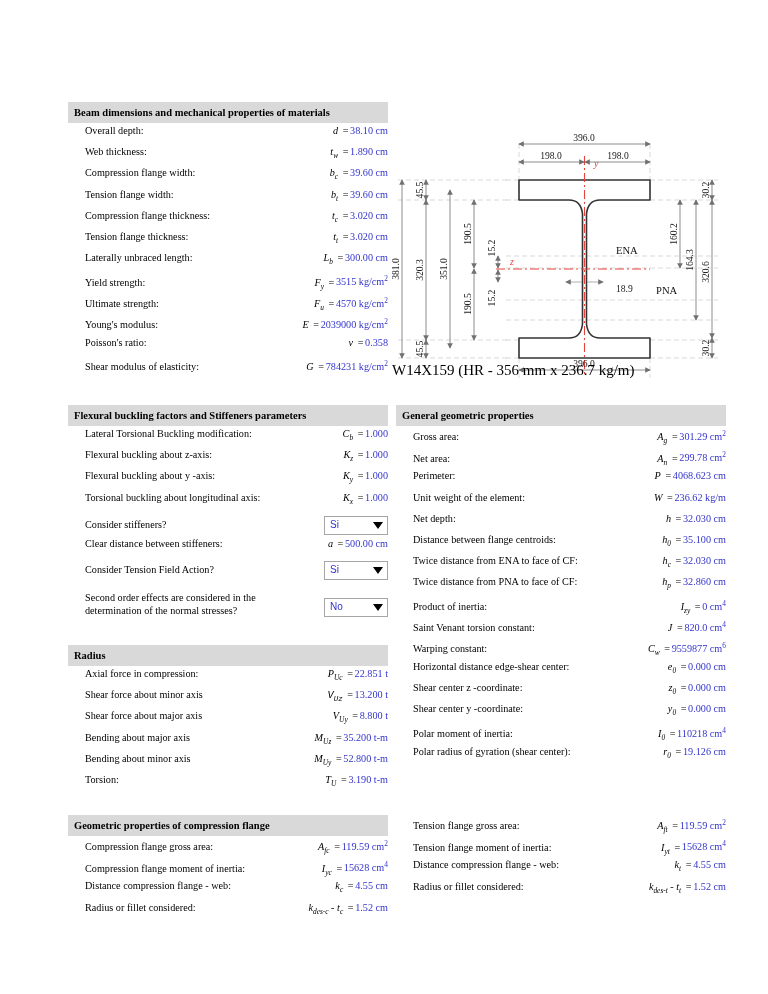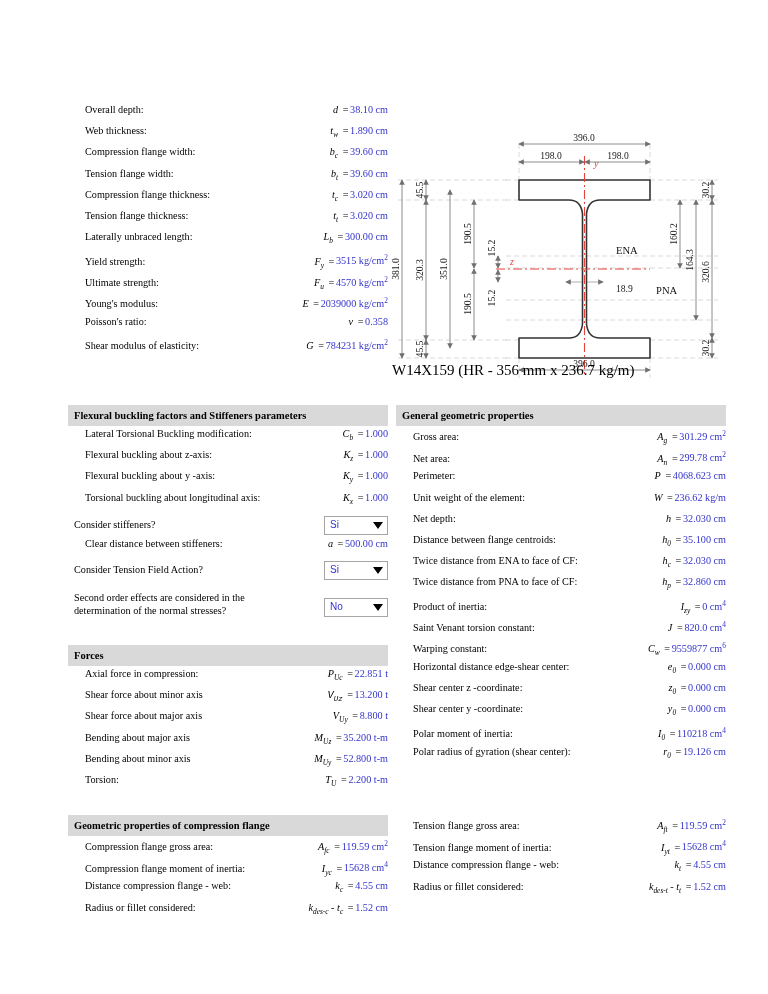--- a/index.html
+++ b/index.html
@@ -98,20 +98,21 @@
     display: flex;
     align-items: center;
     font-size: 10.2px;
     line-height: 12px;
     padding-left: 6px;
     box-sizing: border-box;
   }
   .dd-row .lbl2 {
     flex: 1 1 auto;
     padding-right: 4px;
+    margin-left: 11px;
   }
   .dd {
     width: 64px;
     height: 19px;
     border: 1px solid #a6a6a6;
     background: #ffffff;
     display: flex;
     align-items: center;
     justify-content: space-between;
     padding: 0 4px 0 5px;
@@ -148,20 +149,21 @@
     white-space: nowrap;
   }
 </style>
 </head>
 <body>
 
 <div class="page">
 
 
   <div class="section colL" style="left:68px; top:102px; width:320px;">
+    <div class="sect-head">Beam dimensions and mechanical properties of materials</div>
     <div class="rows" id="beam-rows">
         <div class="row">
           <span class="lbl">Overall depth:</span>
           <span class="sym" style="width: 110px;">d</span>
           <span class="eq">=</span>
           <span class="val">38.10 cm</span>
         </div>
         <div class="row">
           <span class="lbl">Web thickness:</span>
           <span class="sym" style="width: 110px;">t<sub>w</sub></span>
@@ -407,21 +409,21 @@
         <span>determination of the normal stresses?</span>
       </span>
       <div class="dd">
         <span class="ddtext">No</span>
         <span class="caret"></span>
       </div>
     </div>
   </div>
 
   <div class="section colL" style="left:68px; top:645px; width:320px;">
-    <div class="sect-head">Forces</div>
+    <div class="sect-head">Radius</div>
     <div class="rows" id="forces-rows">
         <div class="row">
           <span class="lbl">Axial force in compression:</span>
           <span class="sym" style="width: 110px;">P<sub>Uc</sub></span>
           <span class="eq">=</span>
           <span class="val">22.851 t</span>
         </div>
         <div class="row">
           <span class="lbl">Shear force about minor axis</span>
           <span class="sym" style="width: 110px; font-family: Liberation Mono, monospace;">V<sub>Uz</sub></span>
@@ -443,21 +445,21 @@
         <div class="row">
           <span class="lbl">Bending about minor axis</span>
           <span class="sym" style="width: 110px;">M<sub>Uy</sub></span>
           <span class="eq">=</span>
           <span class="val">52.800 t-m</span>
         </div>
         <div class="row">
           <span class="lbl">Torsion:</span>
           <span class="sym" style="width: 110px;">T<sub>U</sub></span>
           <span class="eq">=</span>
-          <span class="val">2.200 t-m</span>
+          <span class="val">3.190 t-m</span>
         </div>
       </div>
   </div>
 
   <div class="section colR" style="left:396px; top:405px; width:330px;">
     <div class="sect-head">General geometric properties</div>
     <div class="rows" id="geom-rows">
         <div class="row">
           <span class="lbl">Gross area:</span>
           <span class="sym" style="width: 88px;">A<sub>g</sub></span>

